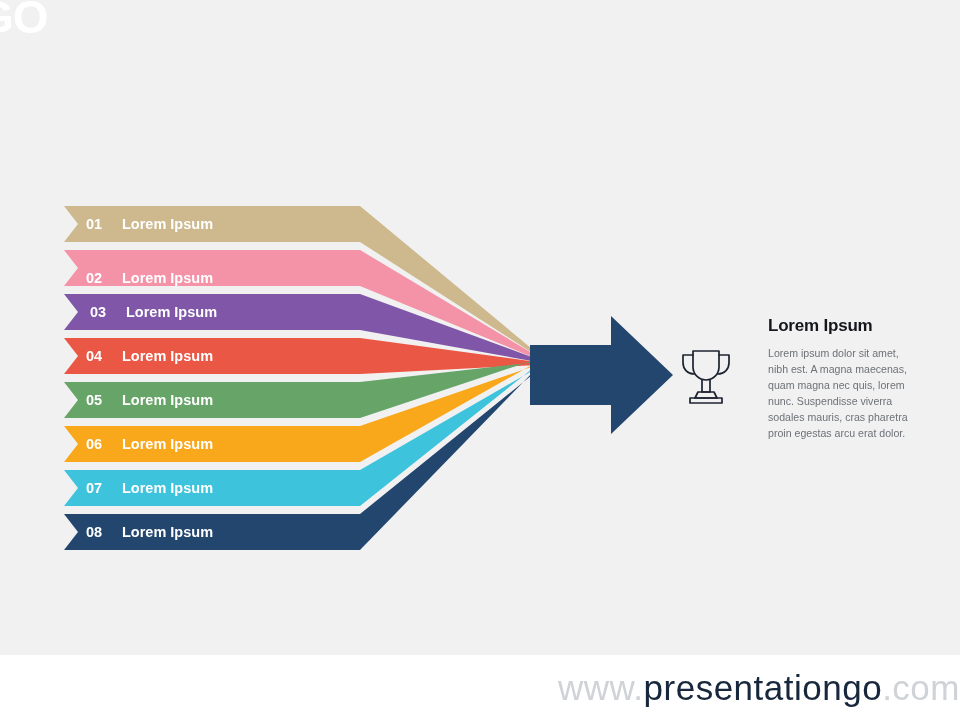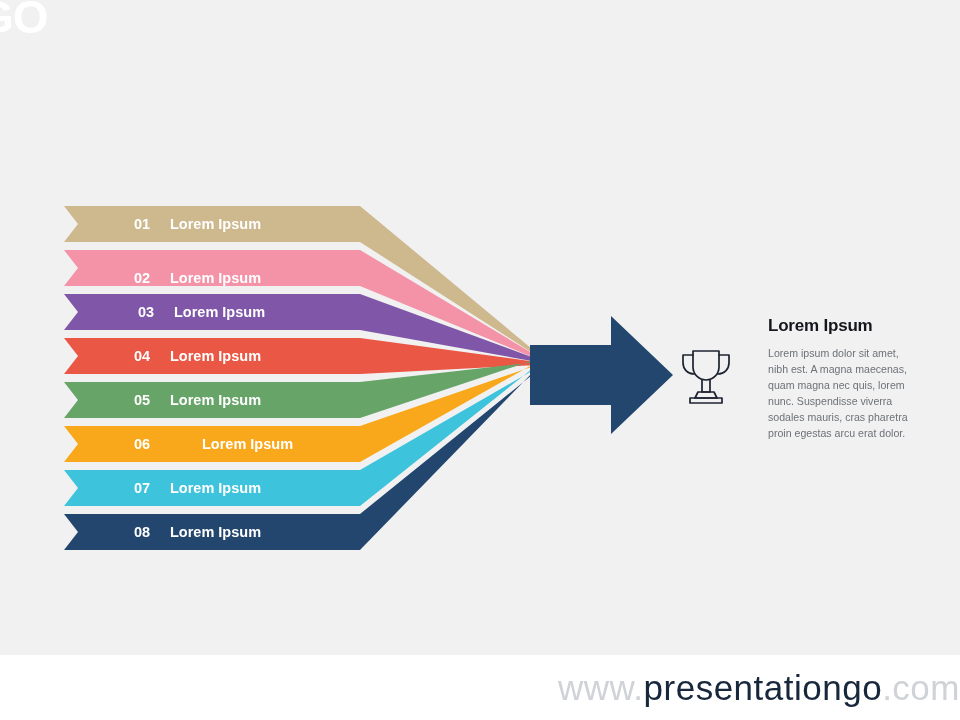--- a/index.html
+++ b/index.html
@@ -65,21 +65,20 @@
     align-items: center;
     color: #ffffff;
     font-size: 14.5px;
     font-weight: bold;
     pointer-events: none;
     white-space: nowrap;
   }
   .ribbon-num {
     width: 36px;
     flex: none;
-    margin-left: 48px;
   }
   .ribbon-label { }
 
   
   #result-block {
     position: absolute;
     left: 676px;
     top: 316px;
     width: 260px;
   }
@@ -173,21 +172,21 @@
         <span class="ribbon-label">Lorem Ipsum</span>
       </div>
       <div class="ribbon-text" style="left: 86px; top: 338px;">
         <span class="ribbon-num">04</span>
         <span class="ribbon-label">Lorem Ipsum</span>
       </div>
       <div class="ribbon-text" style="left: 86px; top: 382px;">
         <span class="ribbon-num">05</span>
         <span class="ribbon-label">Lorem Ipsum</span>
       </div>
-      <div class="ribbon-text" style="left: 86px; top: 426px; gap: 32px;">
+      <div class="ribbon-text" style="left: 86px; top: 426px;">
         <span class="ribbon-num">06</span>
         <span class="ribbon-label">Lorem Ipsum</span>
       </div>
       <div class="ribbon-text" style="left: 86px; top: 470px;">
         <span class="ribbon-num">07</span>
         <span class="ribbon-label">Lorem Ipsum</span>
       </div>
       <div class="ribbon-text" style="left: 86px; top: 514px;">
         <span class="ribbon-num">08</span>
         <span class="ribbon-label">Lorem Ipsum</span>

